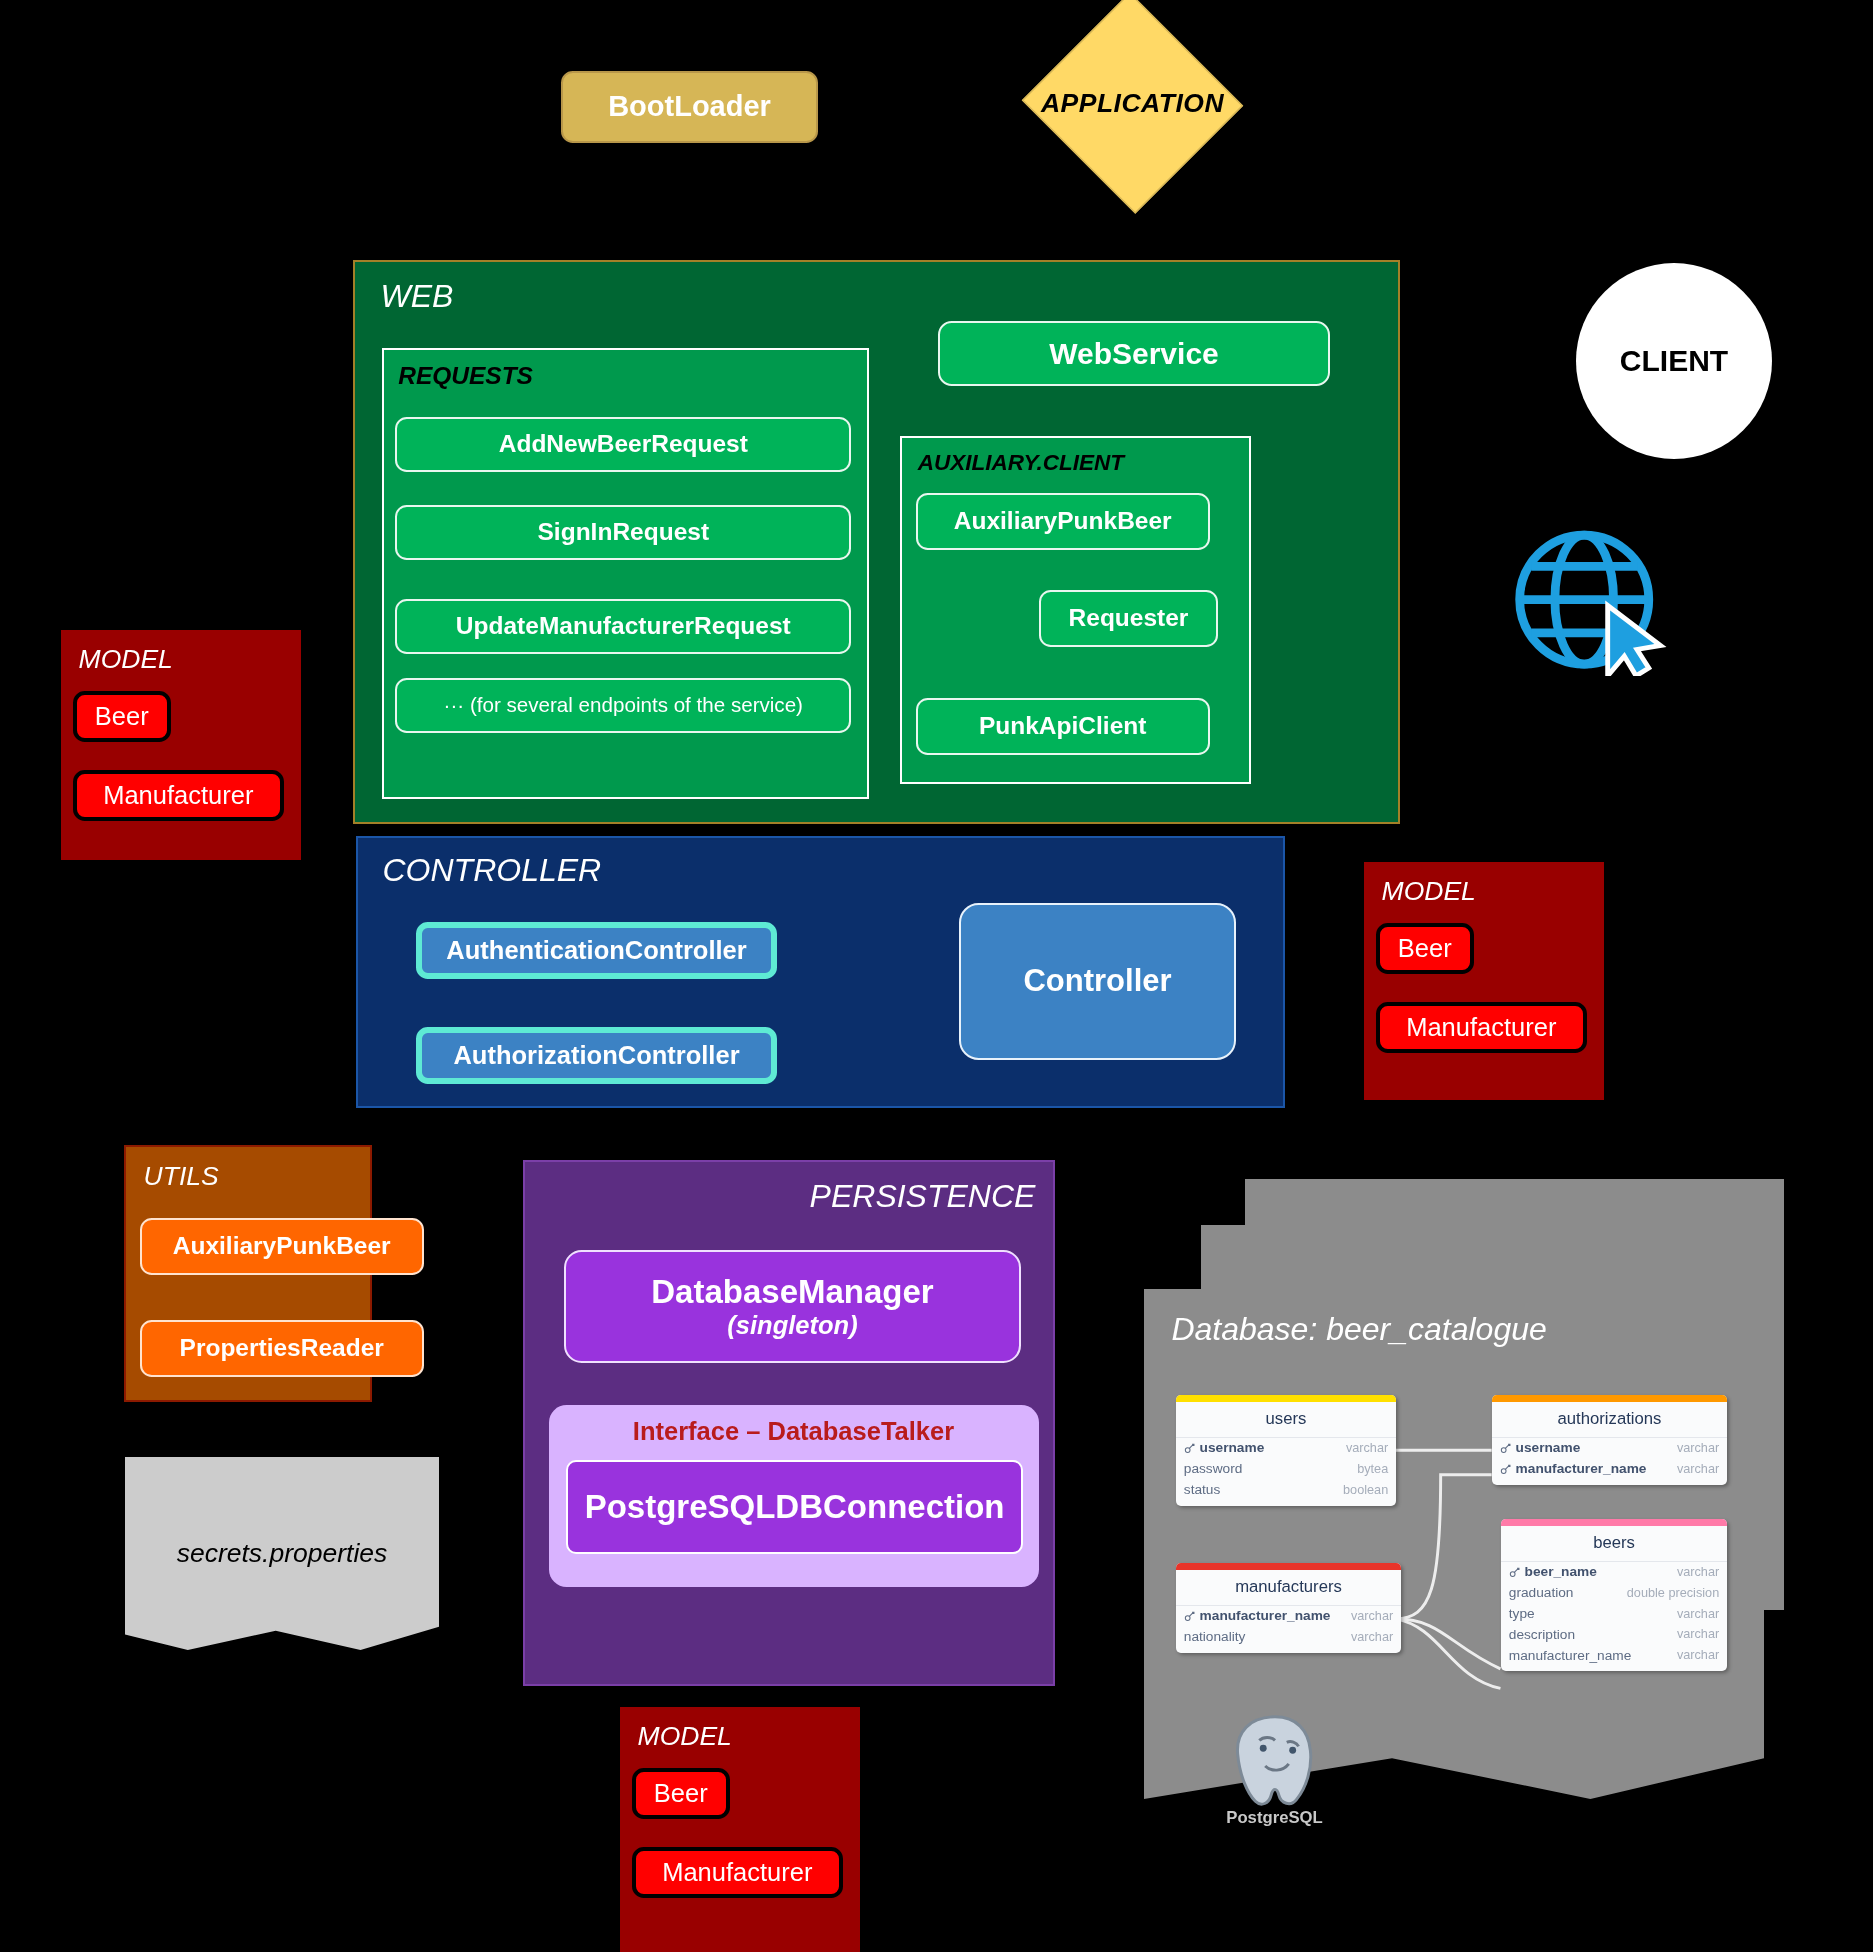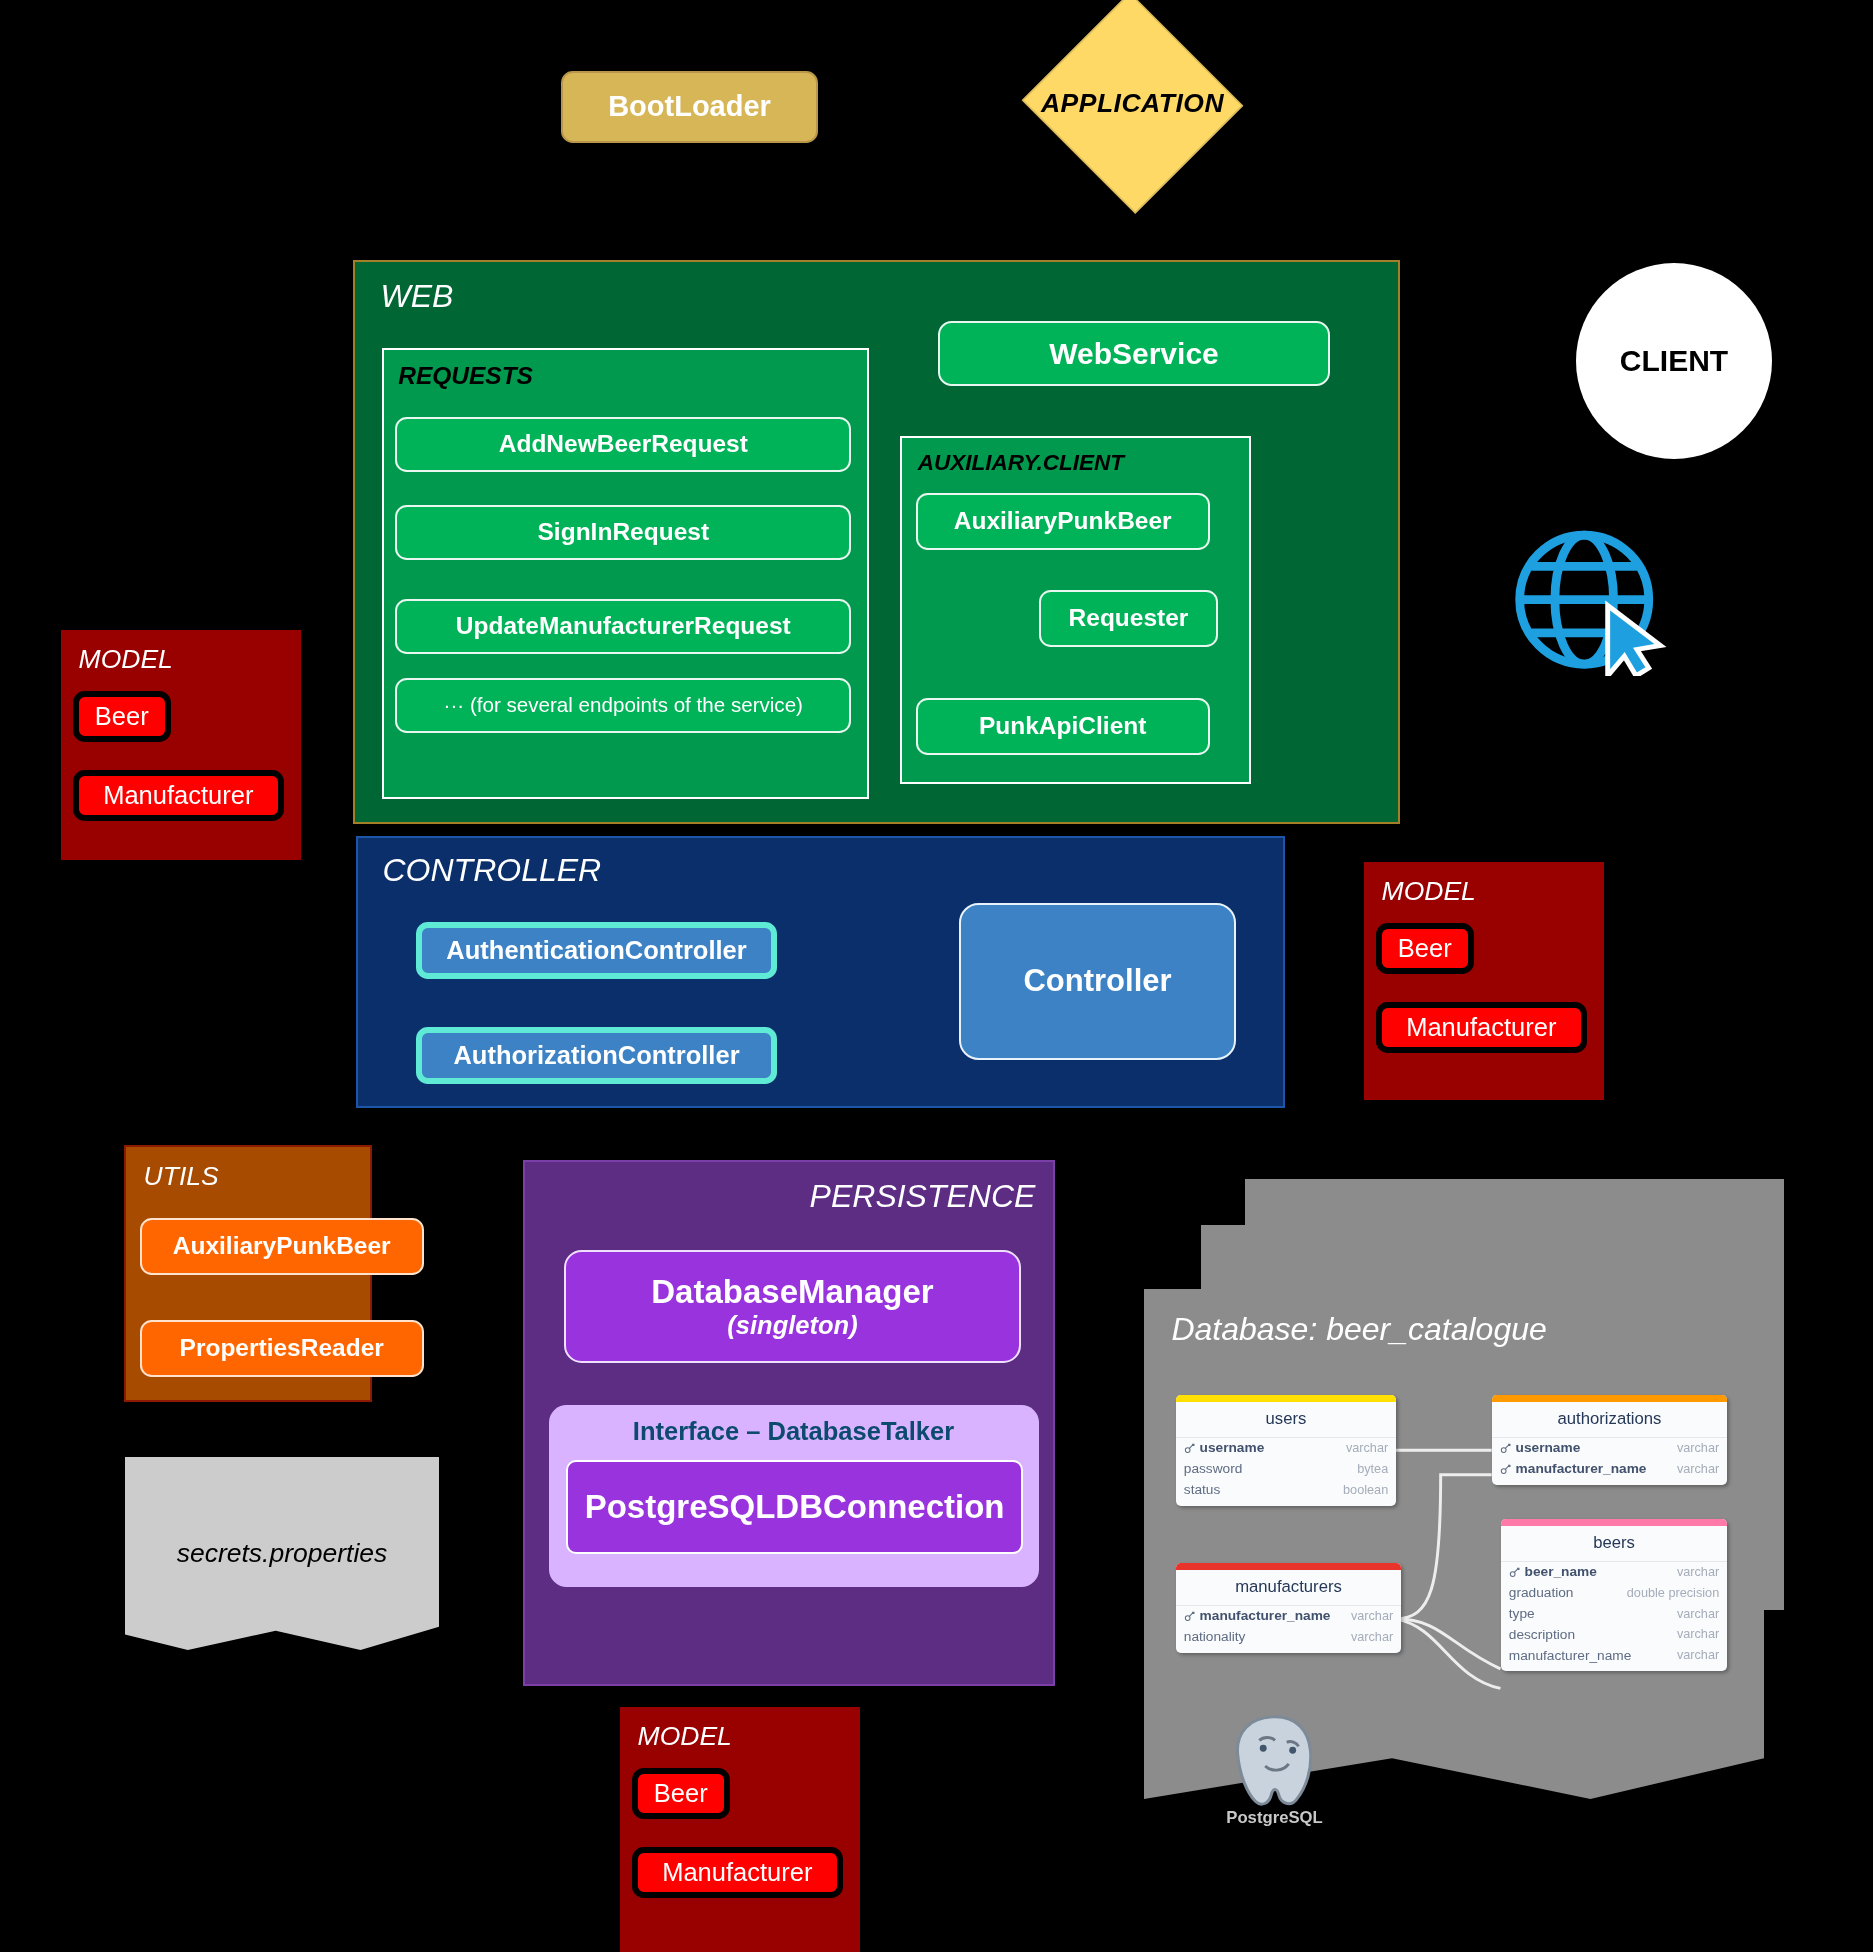--- a/index.html
+++ b/index.html
@@ -111,21 +111,21 @@
     border-radius: 19.6px; font-size: 31px;
   }
 
   
   .model-box { background: #990000; }
   .model-title {
     position: absolute; left: 17.6px; top: 13.7px;
     font-size: 26.5px; font-style: italic; color: #ffffff;
   }
   .model-pill {
-    position: absolute; background: #ff0000; border: 6px solid #000000;
+    position: absolute; background: #ff0000; border: 4px solid #000000;
     border-radius: 11.8px; font-size: 25.5px; font-weight: normal;
   }
 
   #model-left  { left: 61px;   top: 630px;  width: 240px; height: 230px; }
   #model-right { left: 1364px; top: 862px;  width: 240px; height: 238px; }
   #model-bottom{ left: 620px;  top: 1707px; width: 240px; height: 245px; }
 
   
   #utils {
     left: 124px; top: 1145px; width: 248px; height: 257px;
@@ -164,21 +164,21 @@
     background: #9933dd; border: 2.9px solid #f0e0ff;
     border-radius: 17.6px; flex-direction: column; font-size: 33px;
   }
   #dbmanager .sub { font-size: 25.5px; font-style: italic; font-weight: bold; }
   #dbtalker {
     position: absolute; left: 23.5px; top: 243px; width: 490px; height: 182px;
     background: #d9b3ff; border-radius: 17.6px;
   }
   #dbtalker-title {
     position: absolute; left: 0; right: 0; top: 11.8px; text-align: center;
-    font-size: 25.5px; font-weight: bold; color: #0c4a6e;
+    font-size: 25.5px; font-weight: bold; color: #b91c1c;
   }
   #pgconn {
     position: absolute; left: 17.6px; top: 55px; width: 457px; height: 94px;
     background: #9933dd; border: 2.9px solid #ffffff;
     border-radius: 10px; font-size: 33px;
   }
 
   
   #client {
     left: 1576px; top: 263px; width: 196px; height: 196px;

